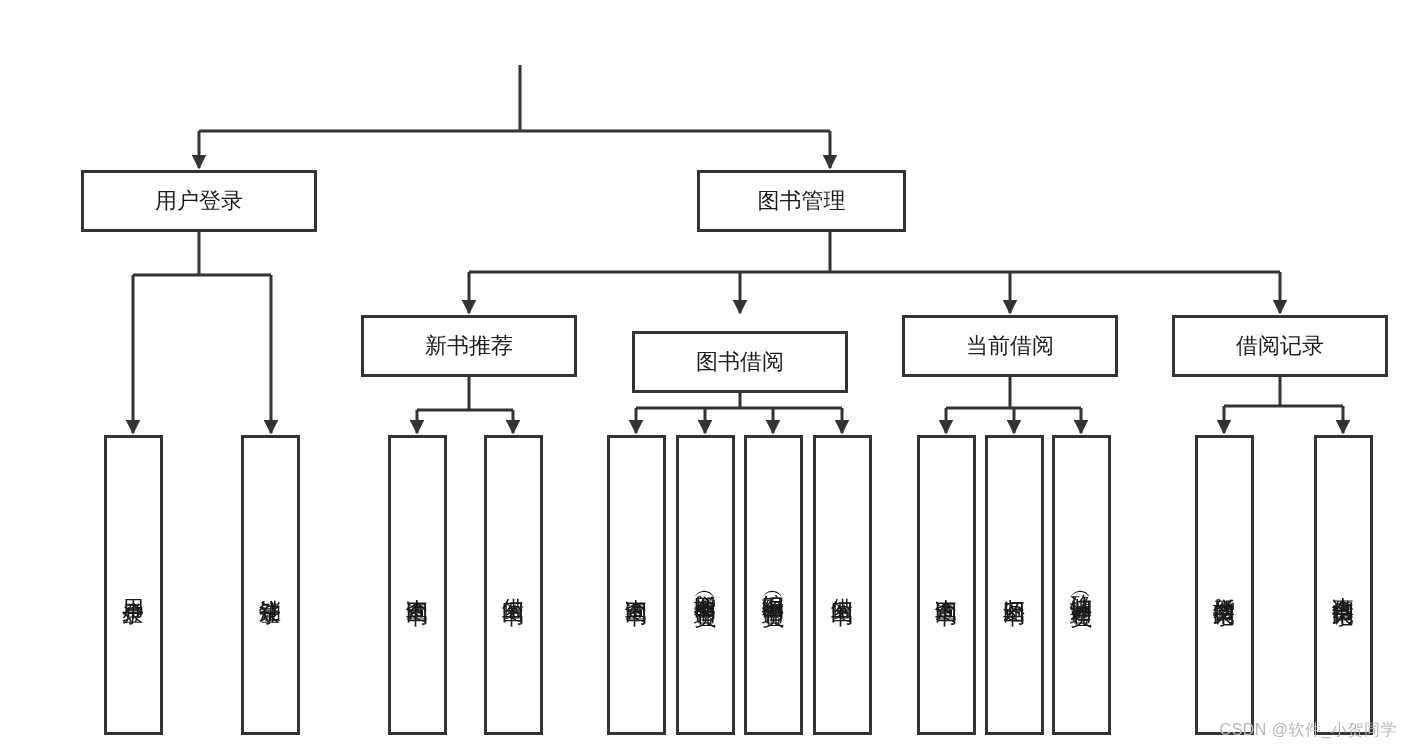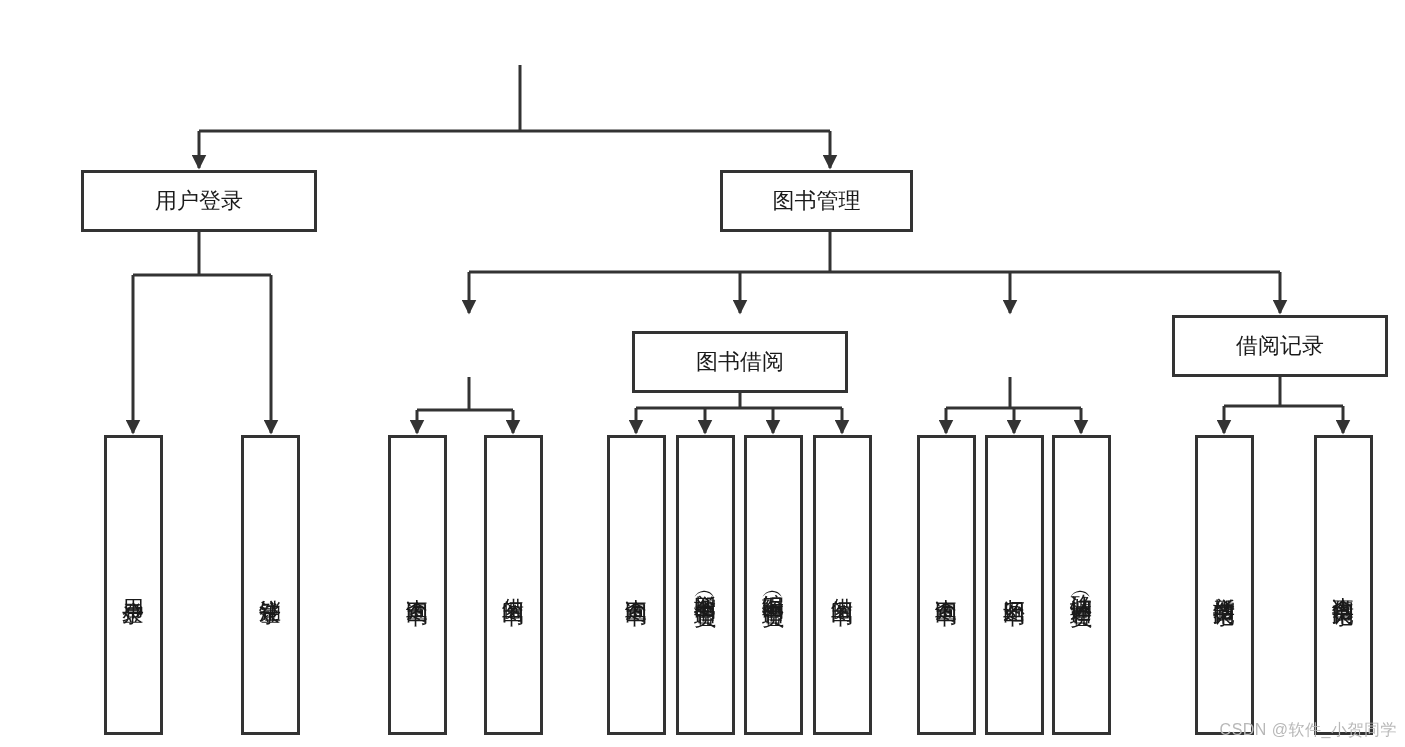--- a/index.html
+++ b/index.html
@@ -74,26 +74,32 @@
       <path d="M 1224 406 L 1343 406" marker-end="none"></path>
       <path d="M 1224 406 L 1224 433"></path>
       <path d="M 1343 406 L 1343 433"></path>
     </g>
   </svg>
 
 
   <div class="node h" style="left:81px;top:170px;width:236px;height:62px;">
     <span>用户登录</span>
   </div>
-  <div class="node h" style="left:720px;top:170px;width:193px;height:62px;">
+  <div class="node h" style="left:697px;top:170px;width:209px;height:62px;">
     <span>图书管理</span>
   </div>
 
+  <div class="node h" style="left:361px;top:315px;width:216px;height:62px;">
+    <span>新书推荐</span>
+  </div>
   <div class="node h" style="left:632px;top:315px;width:216px;height:62px;margin-top:16px;">
     <span>图书借阅</span>
+  </div>
+  <div class="node h" style="left:902px;top:315px;width:216px;height:62px;">
+    <span>当前借阅</span>
   </div>
   <div class="node h" style="left:1172px;top:315px;width:216px;height:62px;">
     <span>借阅记录</span>
   </div>
 
   <div class="node v" style="left:104px;top:435px;width:59px;height:300px;">
     <span>用户登录</span>
   </div>
   <div class="node v" style="left:241px;top:435px;width:59px;height:300px;">
     <span>注销登录</span>

